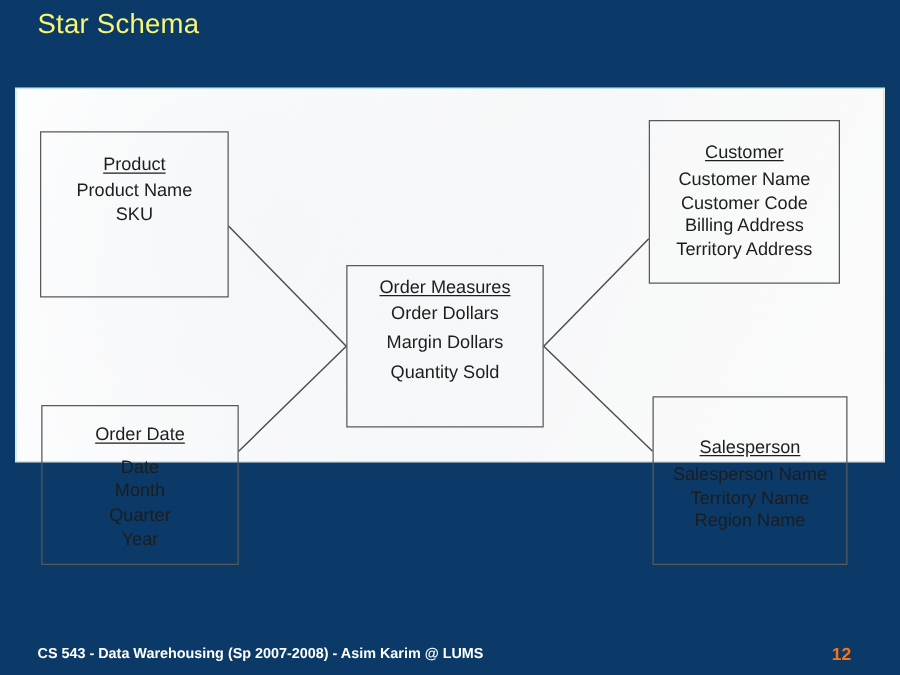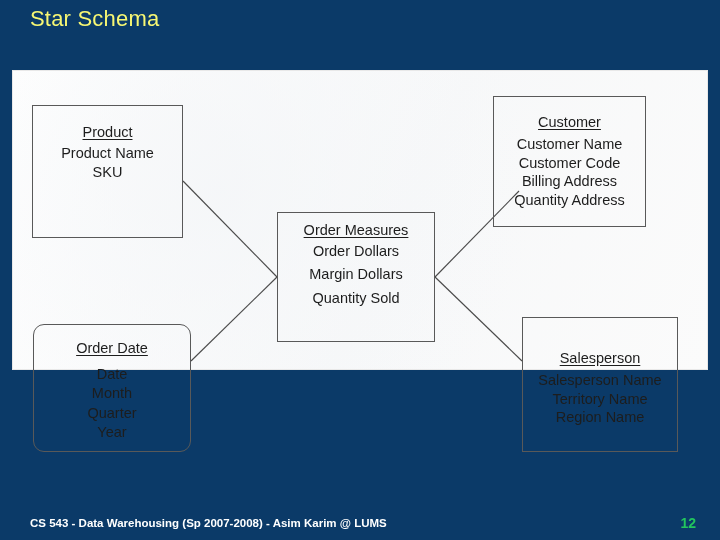--- a/index.html
+++ b/index.html
@@ -79,23 +79,23 @@
     margin-top: 4px;
   }
   .entity-field {
     font-size: 14.5px;
     line-height: 1.33;
     white-space: nowrap;
   }
 
   
   #box-product      { left: 19px;  top: 34px;  width: 151px; height: 133px; padding-top: 18px; }
-  #box-order-date   { left: 20px;  top: 253px; width: 158px; height: 128px; padding-top: 15px; border-radius: 11px; }
+  #box-order-date   { left: 20px;  top: 253px; width: 158px; height: 128px; padding-top: 15px; }
   #box-order-meas   { left: 264px; top: 141px; width: 158px; height: 130px; padding-top: 9px; }
-  #box-customer     { left: 480px; top: 25px;  width: 153px; height: 131px; padding-top: 17px; }
+  #box-customer     { left: 506px; top: 25px;  width: 153px; height: 131px; padding-top: 17px; }
   #box-salesperson  { left: 509px; top: 246px; width: 156px; height: 135px; padding-top: 32px; }
 
   
   #box-order-meas .entity-field { line-height: 1.62; text-align: center; }
   #box-order-meas .entity-fields { margin-top: 2px; }
 
   #box-customer .entity-field,
   #box-salesperson .entity-field { line-height: 1.28; }
   #box-customer .entity-fields { margin-top: 5px; }
   #box-salesperson .entity-fields { margin-top: 5px; }
@@ -107,25 +107,25 @@
     position: absolute;
     left: 30px;
     top: 517px;
     font-size: 11.5px;
     font-weight: bold;
     color: #ffffff;
     white-space: nowrap;
   }
   #page-number {
     position: absolute;
-    right: 24px;
+    right: 39px;
     top: 515px;
     font-size: 14px;
     font-weight: bold;
-    color: #22c55e;
+    color: #f97316;
   }
 </style>
 </head>
 <body>
 
 <div id="slide-title">Star Schema</div>
 
 <div id="diagram-panel">
 
   <div id="paper-tint"></div>
@@ -163,21 +163,21 @@
       <div class="entity-field">Quantity Sold</div>
     </div>
   </div>
 
   <div class="entity-box" id="box-customer">
     <div class="entity-title">Customer</div>
     <div class="entity-fields">
       <div class="entity-field">Customer Name</div>
       <div class="entity-field">Customer Code</div>
       <div class="entity-field">Billing Address</div>
-      <div class="entity-field">Quantity Address</div>
+      <div class="entity-field">Territory Address</div>
     </div>
   </div>
 
   <div class="entity-box" id="box-salesperson">
     <div class="entity-title">Salesperson</div>
     <div class="entity-fields">
       <div class="entity-field">Salesperson Name</div>
       <div class="entity-field">Territory Name</div>
       <div class="entity-field">Region Name</div>
     </div>

